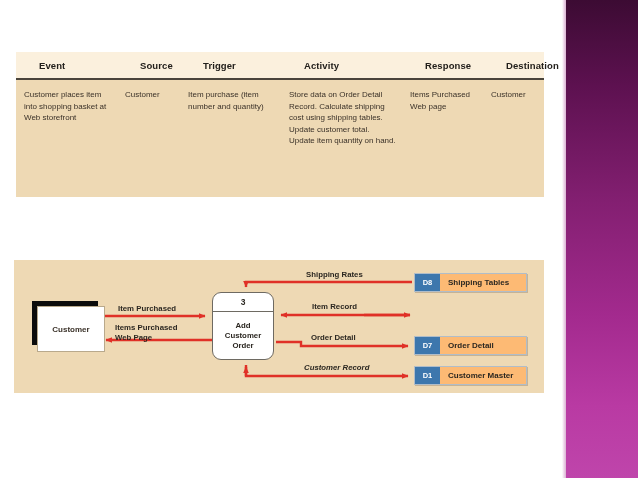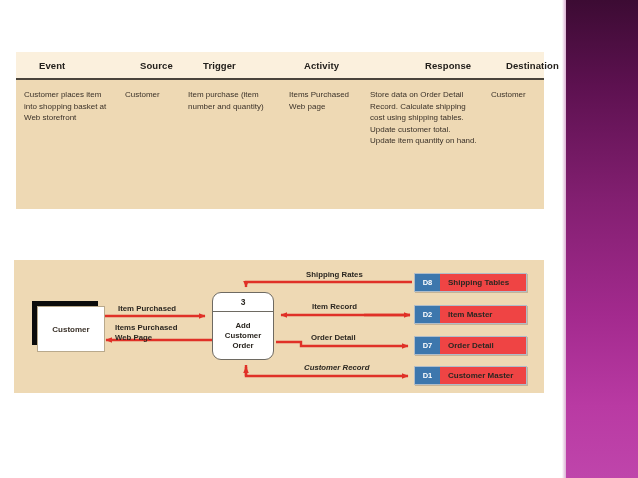--- a/index.html
+++ b/index.html
@@ -55,21 +55,21 @@
     font-size: 9.5px;
     font-weight: bold;
     color: #23201c;
     letter-spacing: 0.1px;
     padding-left: 23px;
     box-sizing: border-box;
   }
   #event-table .tbody-row {
     display: flex;
     background: #eed9b4;
-    padding: 9px 0 28px 0;
+    padding: 9px 0 16px 0;
     min-height: 92px;
   }
   #event-table .td {
     font-size: 8px;
     line-height: 11.6px;
     color: #3a3128;
     padding-left: 8px;
     padding-right: 6px;
     box-sizing: border-box;
   }
@@ -159,21 +159,21 @@
     text-align: right;
   }
 
   
   .datastore {
     position: absolute;
     left: 400px;
     width: 113px;
     height: 19px;
     display: flex;
-    background: #ef4444;
+    background: #fdba74;
     border: 1px solid #b0bdc9;
     box-sizing: border-box;
     box-shadow: 1px 1px 0 rgba(120,110,95,0.35);
   }
   .datastore .ds-id {
     width: 25px;
     background: #3d77ad;
     color: #ffffff;
     font-size: 7.5px;
     font-weight: bold;
@@ -223,22 +223,22 @@
     <div class="th col-trigger">Trigger</div>
     <div class="th col-activity">Activity</div>
     <div class="th col-response">Response</div>
     <div class="th col-destination">Destination</div>
   </div>
 
   <div class="tbody-row">
     <div class="td col-event">Customer places item into shopping basket at Web storefront</div>
     <div class="td col-source">Customer</div>
     <div class="td col-trigger">Item purchase (item number and quantity)</div>
+    <div class="td col-activity">Store data on Order Detail Record. Calculate shipping cost using shipping tables. Update customer total. Update item quantity on hand.</div>
     <div class="td col-response">Items Purchased Web page</div>
-    <div class="td col-activity">Store data on Order Detail Record. Calculate shipping cost using shipping tables. Update customer total. Update item quantity on hand.</div>
     <div class="td col-destination">Customer</div>
   </div>
 
 </div>
 
 <div id="dfd-panel">
 
   <div id="dfd-canvas">
     <svg width="530" height="133" viewBox="0 0 530 133" xmlns="http://www.w3.org/2000/svg">
       <defs>
@@ -286,24 +286,20 @@
       <span>Add</span>
       <span>Customer</span>
       <span>Order</span>
     </div>
   </div>
 
   <div class="datastore" id="ds-shipping-tables">
     <div class="ds-id">D8</div>
     <div class="ds-name">Shipping Tables</div>
   </div>
-  <div class="datastore" id="ds-item-master">
-    <div class="ds-id">D2</div>
-    <div class="ds-name">Item Master</div>
-  </div>
   <div class="datastore" id="ds-order-detail">
     <div class="ds-id">D7</div>
     <div class="ds-name">Order Detail</div>
   </div>
   <div class="datastore" id="ds-customer-master">
     <div class="ds-id">D1</div>
     <div class="ds-name">Customer Master</div>
   </div>
 
   <div class="flow-label" id="label-item-purchased">Item Purchased</div>

